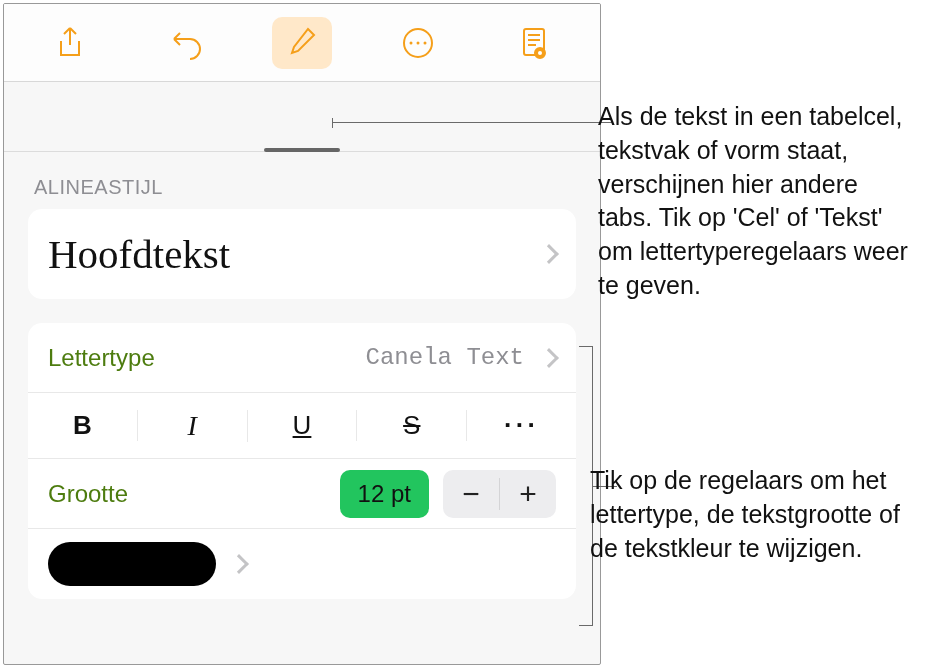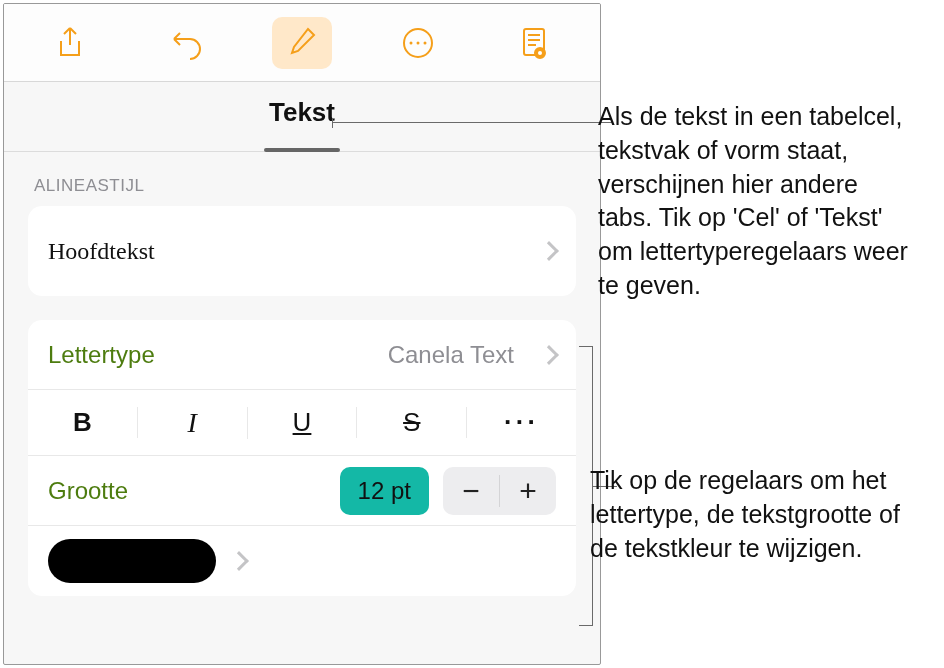--- a/index.html
+++ b/index.html
@@ -50,21 +50,21 @@
   .tab-underline {
     position: absolute;
     bottom: -1px;
     width: 76px;
     height: 4px;
     background: #666;
     border-radius: 2px;
   }
 
   .section-label {
-    font-size: 17px;
+    font-size: 20px;
     color: #8e8e93;
     letter-spacing: 0.5px;
     padding: 24px 30px 10px 30px;
   }
 
   .card {
     background: #fff;
     border-radius: 14px;
     margin: 0 24px 24px 24px;
     overflow: hidden;
@@ -76,35 +76,35 @@
     justify-content: space-between;
     padding: 0 20px;
     min-height: 70px;
     border-bottom: 1px solid #e8e8e8;
   }
   .row:last-child { border-bottom: none; }
 
   .paragraph-style-row { min-height: 90px; }
   .paragraph-style-name {
     font-family: Georgia, "Times New Roman", serif;
-    font-size: 24px;
+    font-size: 41px;
     color: #111;
   }
 
   .chevron {
     width: 14px; height: 14px;
     border-right: 3px solid #c4c4c6;
     border-bottom: 3px solid #c4c4c6;
     transform: rotate(-45deg);
     flex-shrink: 0;
     margin-left: 8px;
   }
 
   .row-label { font-size: 24px; color: #4d7c0f; }
-  .row-value { font-size: 24px; color: #8e8e93; margin-left: auto; margin-right: 20px; }
+  .row-value { font-size: 24px; color: #8e8e93; margin-left: auto; margin-right: 10px; font-family: Liberation Mono, monospace; }
 
   .style-btn-row {
     display: flex;
     padding: 0;
     min-height: 66px;
   }
   .style-btn {
     flex: 1;
     display: flex; align-items: center; justify-content: center;
     border-right: 1px solid #e8e8e8;
@@ -112,21 +112,21 @@
     color: #111;
   }
   .style-btn:last-child { border-right: none; }
   .bold { font-weight: 800; }
   .italic { font-style: italic; font-family: Georgia, serif; font-size: 28px; }
   .underline { text-decoration: underline; }
   .strike { text-decoration: line-through; }
   .dots { letter-spacing: 3px; font-weight: 600; }
 
   .size-row .pill {
-    background: #14b8a6;
+    background: #22c55e;
     border-radius: 10px;
     padding: 10px 18px;
     font-size: 24px;
     color: #111;
     margin-right: 14px;
   }
   .stepper {
     display: flex;
     background: #ededef;
     border-radius: 10px;
@@ -224,21 +224,20 @@
         <line x1="12" y1="10" x2="24" y2="10"></line>
         <line x1="12" y1="15" x2="24" y2="15"></line>
         <line x1="12" y1="20" x2="20" y2="20"></line>
         <circle cx="24" cy="28" r="5" fill="#f59f1a" stroke="#f59f1a"></circle>
         <circle cx="24" cy="28" r="2" fill="#fff" stroke="none"></circle>
       </svg>
     </div>
   </div>
 
   <div class="tab-header">
-    <div class="tab-label">Tekst</div>
     <div class="tab-underline"></div>
   </div>
 
   <div class="section-label">ALINEASTIJL</div>
   <div class="card">
     <div class="row paragraph-style-row">
       <span class="paragraph-style-name">Hoofdtekst</span>
       <span class="chevron"></span>
     </div>
   </div>

